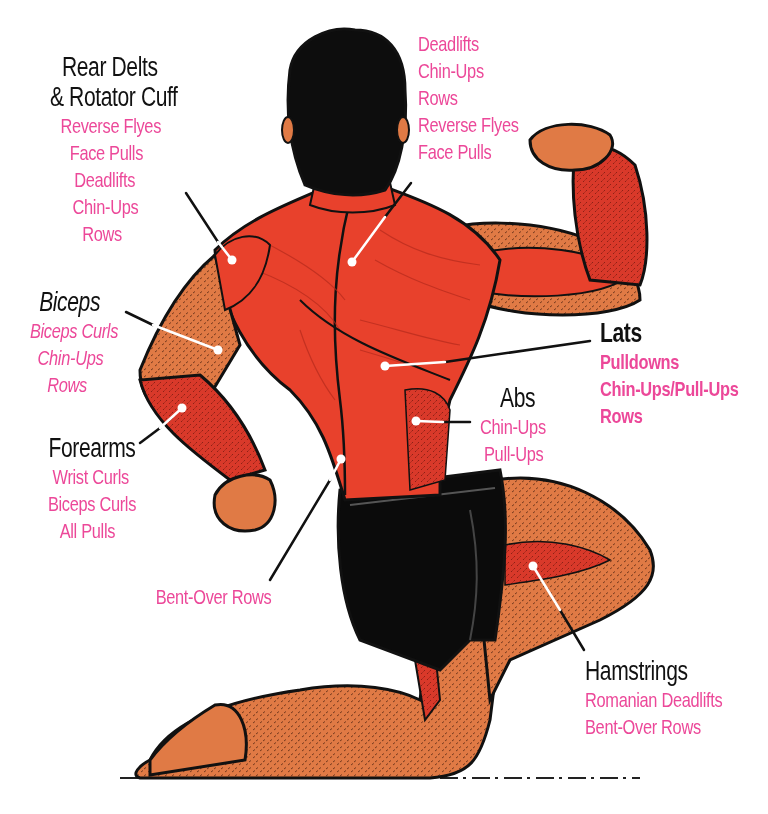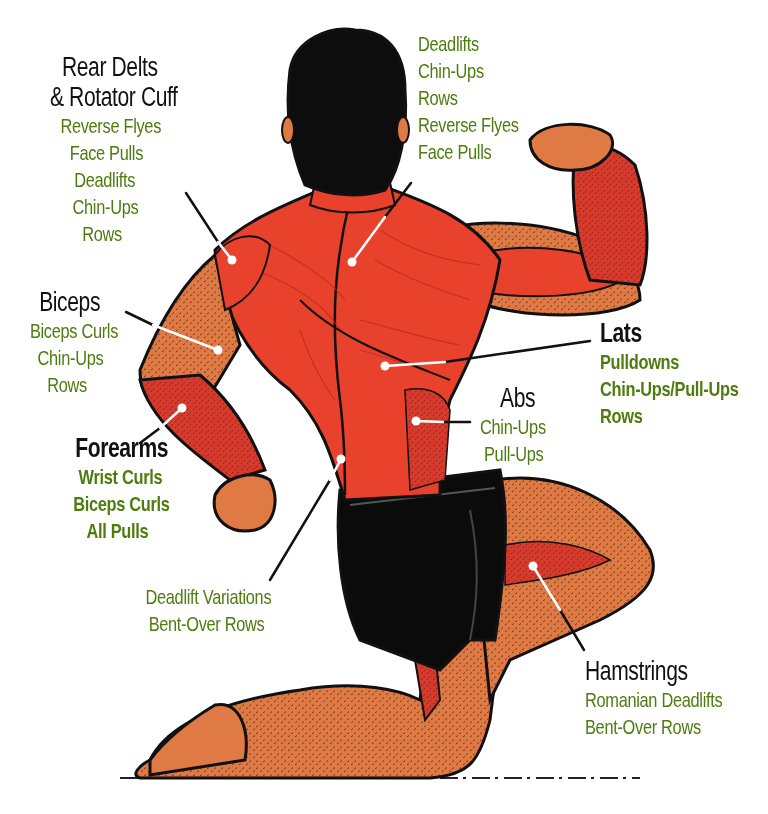--- a/index.html
+++ b/index.html
@@ -1,20 +1,20 @@
 <!DOCTYPE html>
 <html><head>
 <meta charset="utf-8">
 <style>
   html, body { margin: 0; padding: 0; background: #ffffff; }
   body { width: 768px; height: 814px; position: relative; overflow: hidden; font-family: "Liberation Sans", sans-serif; }
   #figure { position: absolute; left: 0; top: 0; width: 768px; height: 814px; }
   .label { position: absolute; line-height: 1; }
   .label .title { display: block; color: #111111; font-size: 27px; letter-spacing: -0.5px; transform-origin: left top; white-space: nowrap; }
-  .label .ex { display: block; color: #4d7c0f; font-size: 21px; letter-spacing: -0.4px; white-space: nowrap; }
+  .label .ex { display: block; color: #ec4899; font-size: 21px; letter-spacing: -0.4px; white-space: nowrap; }
   .label.right { text-align: center; }
   .label .title, .label .ex { font-stretch: condensed; }
   .sq { display: inline-block; transform: scaleX(0.78); }
   .right .sq { transform-origin: right center; }
   .left .sq { transform-origin: left center; }
   .t-line { line-height: 30px; height: 30px; }
   .e-line { line-height: 27px; height: 27px; }
 </style>
 </head>
 <body>
@@ -151,49 +151,48 @@
 </div>
 
 <div class="label left" style="left:418px; top:30px;">
   <span class="ex e-line"><span class="sq">Deadlifts</span></span>
   <span class="ex e-line"><span class="sq">Chin-Ups</span></span>
   <span class="ex e-line"><span class="sq">Rows</span></span>
   <span class="ex e-line"><span class="sq">Reverse Flyes</span></span>
   <span class="ex e-line"><span class="sq">Face Pulls</span></span>
 </div>
 
-<div class="label right" style="right:650px; top:287px;">
+<div class="label right" style="right:650px; top:287px;font-style:italic;">
   <span class="title t-line"><span class="sq">Biceps</span></span>
   <span class="ex e-line"><span class="sq">Biceps Curls</span></span>
   <span class="ex e-line"><span class="sq">Chin-Ups</span></span>
   <span class="ex e-line"><span class="sq">Rows</span></span>
 </div>
 
 <div class="label left" style="left:600px; top:318px;font-weight:bold;">
   <span class="title t-line"><span class="sq">Lats</span></span>
   <span class="ex e-line"><span class="sq">Pulldowns</span></span>
   <span class="ex e-line"><span class="sq">Chin-Ups/Pull-Ups</span></span>
   <span class="ex e-line"><span class="sq">Rows</span></span>
 </div>
 
 <div class="label left" style="left:480px; top:383px;text-align:center;">
   <span class="title t-line"><span class="sq">Abs</span></span>
   <span class="ex e-line"><span class="sq">Chin-Ups</span></span>
   <span class="ex e-line"><span class="sq">Pull-Ups</span></span>
 </div>
 
-<div class="label right" style="right:598px; top:433px;font-weight:bold;">
+<div class="label right" style="right:632px; top:433px;">
   <span class="title t-line"><span class="sq">Forearms</span></span>
   <span class="ex e-line"><span class="sq">Wrist Curls</span></span>
   <span class="ex e-line"><span class="sq">Biceps Curls</span></span>
   <span class="ex e-line"><span class="sq">All Pulls</span></span>
 </div>
 
 <div class="label right" style="right:497px; top:583px;">
-  <span class="ex e-line"><span class="sq">Deadlift Variations</span></span>
   <span class="ex e-line"><span class="sq">Bent-Over Rows</span></span>
 </div>
 
 <div class="label left" style="left:585px; top:656px;">
   <span class="title t-line"><span class="sq">Hamstrings</span></span>
   <span class="ex e-line"><span class="sq">Romanian Deadlifts</span></span>
   <span class="ex e-line"><span class="sq">Bent-Over Rows</span></span>
 </div>
 
 </body></html>

